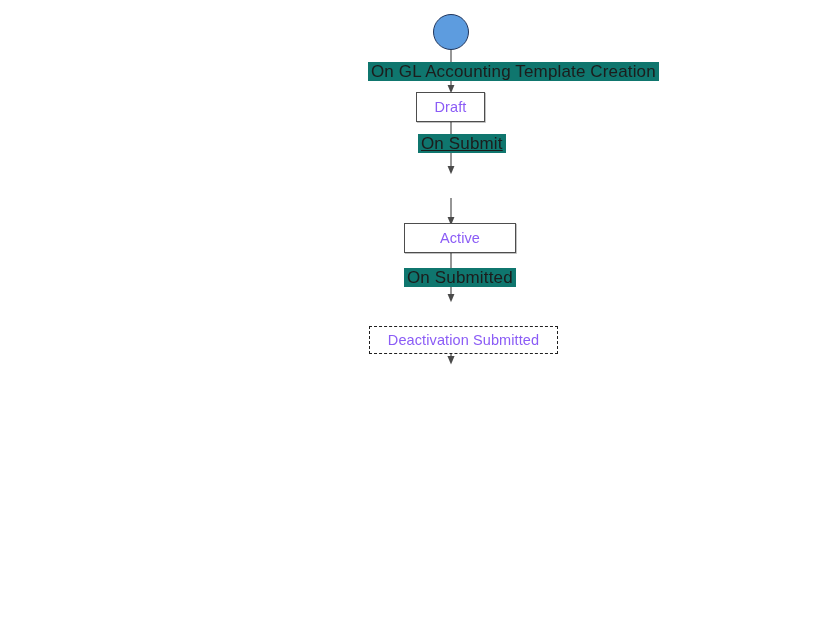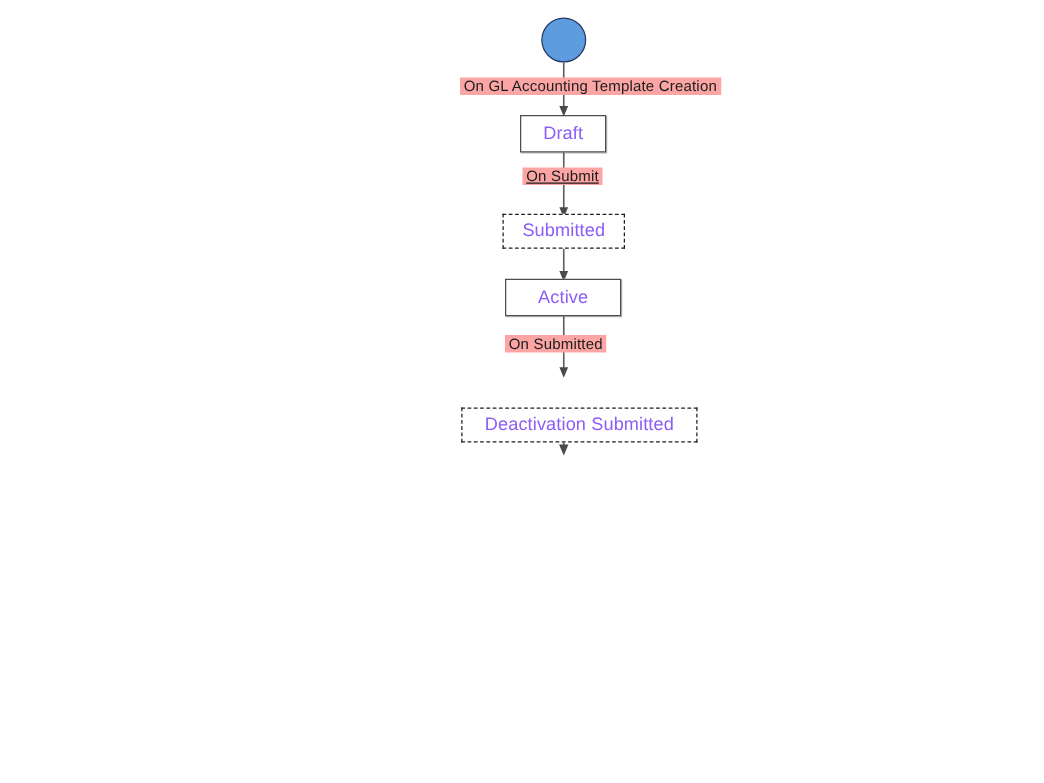--- a/index.html
+++ b/index.html
@@ -55,24 +55,24 @@
   .start-node {
     position: absolute;
     box-sizing: border-box;
     border-radius: 50%;
     background: #5d9cdf;
     border: 1.6px solid #22365c;
   }
   
   .edge-label {
     position: absolute;
-    font-size: 12px;
+    font-size: 17px;
     line-height: 1;
     color: #1c1c1c;
-    background: #fca5a5;
+    background: #0f766e;
     padding: 1px 3px;
     white-space: nowrap;
     letter-spacing: 0.15px;
   }
 </style>
 </head>
 <body>
 
 <div id="diagram-canvas">
 
@@ -97,25 +97,22 @@
   <div class="start-node" style="left:433px; top:14px; width:36px; height:36px;"></div>
 
   <div class="edge-label" style="left:368px; top:62px;">On GL Accounting Template Creation</div>
 
   <div class="node node-solid" style="left:416px; top:92px; width:69px; height:30px;">
     <span class="node-label">Draft</span>
   </div>
 
   <div class="edge-label" style="left:418px; top:134px;text-decoration:underline;">On Submit</div>
 
-  <div class="node node-dashed" style="left:402px; top:171px; width:98px; height:28px;">
-    <span class="node-label">Submitted</span>
-  </div>
 
-  <div class="node node-solid" style="left:404px; top:223px; width:93px; height:30px;">
+  <div class="node node-solid" style="left:404px; top:223px; width:112px; height:30px;">
     <span class="node-label">Active</span>
   </div>
 
   <div class="edge-label" style="left:404px; top:268px;">On Submitted</div>
 
   <div class="node node-dashed" style="left:369px; top:300px; width:189px; height:28px;margin-top:26px;">
     <span class="node-label">Deactivation Submitted</span>
   </div>
 
 

